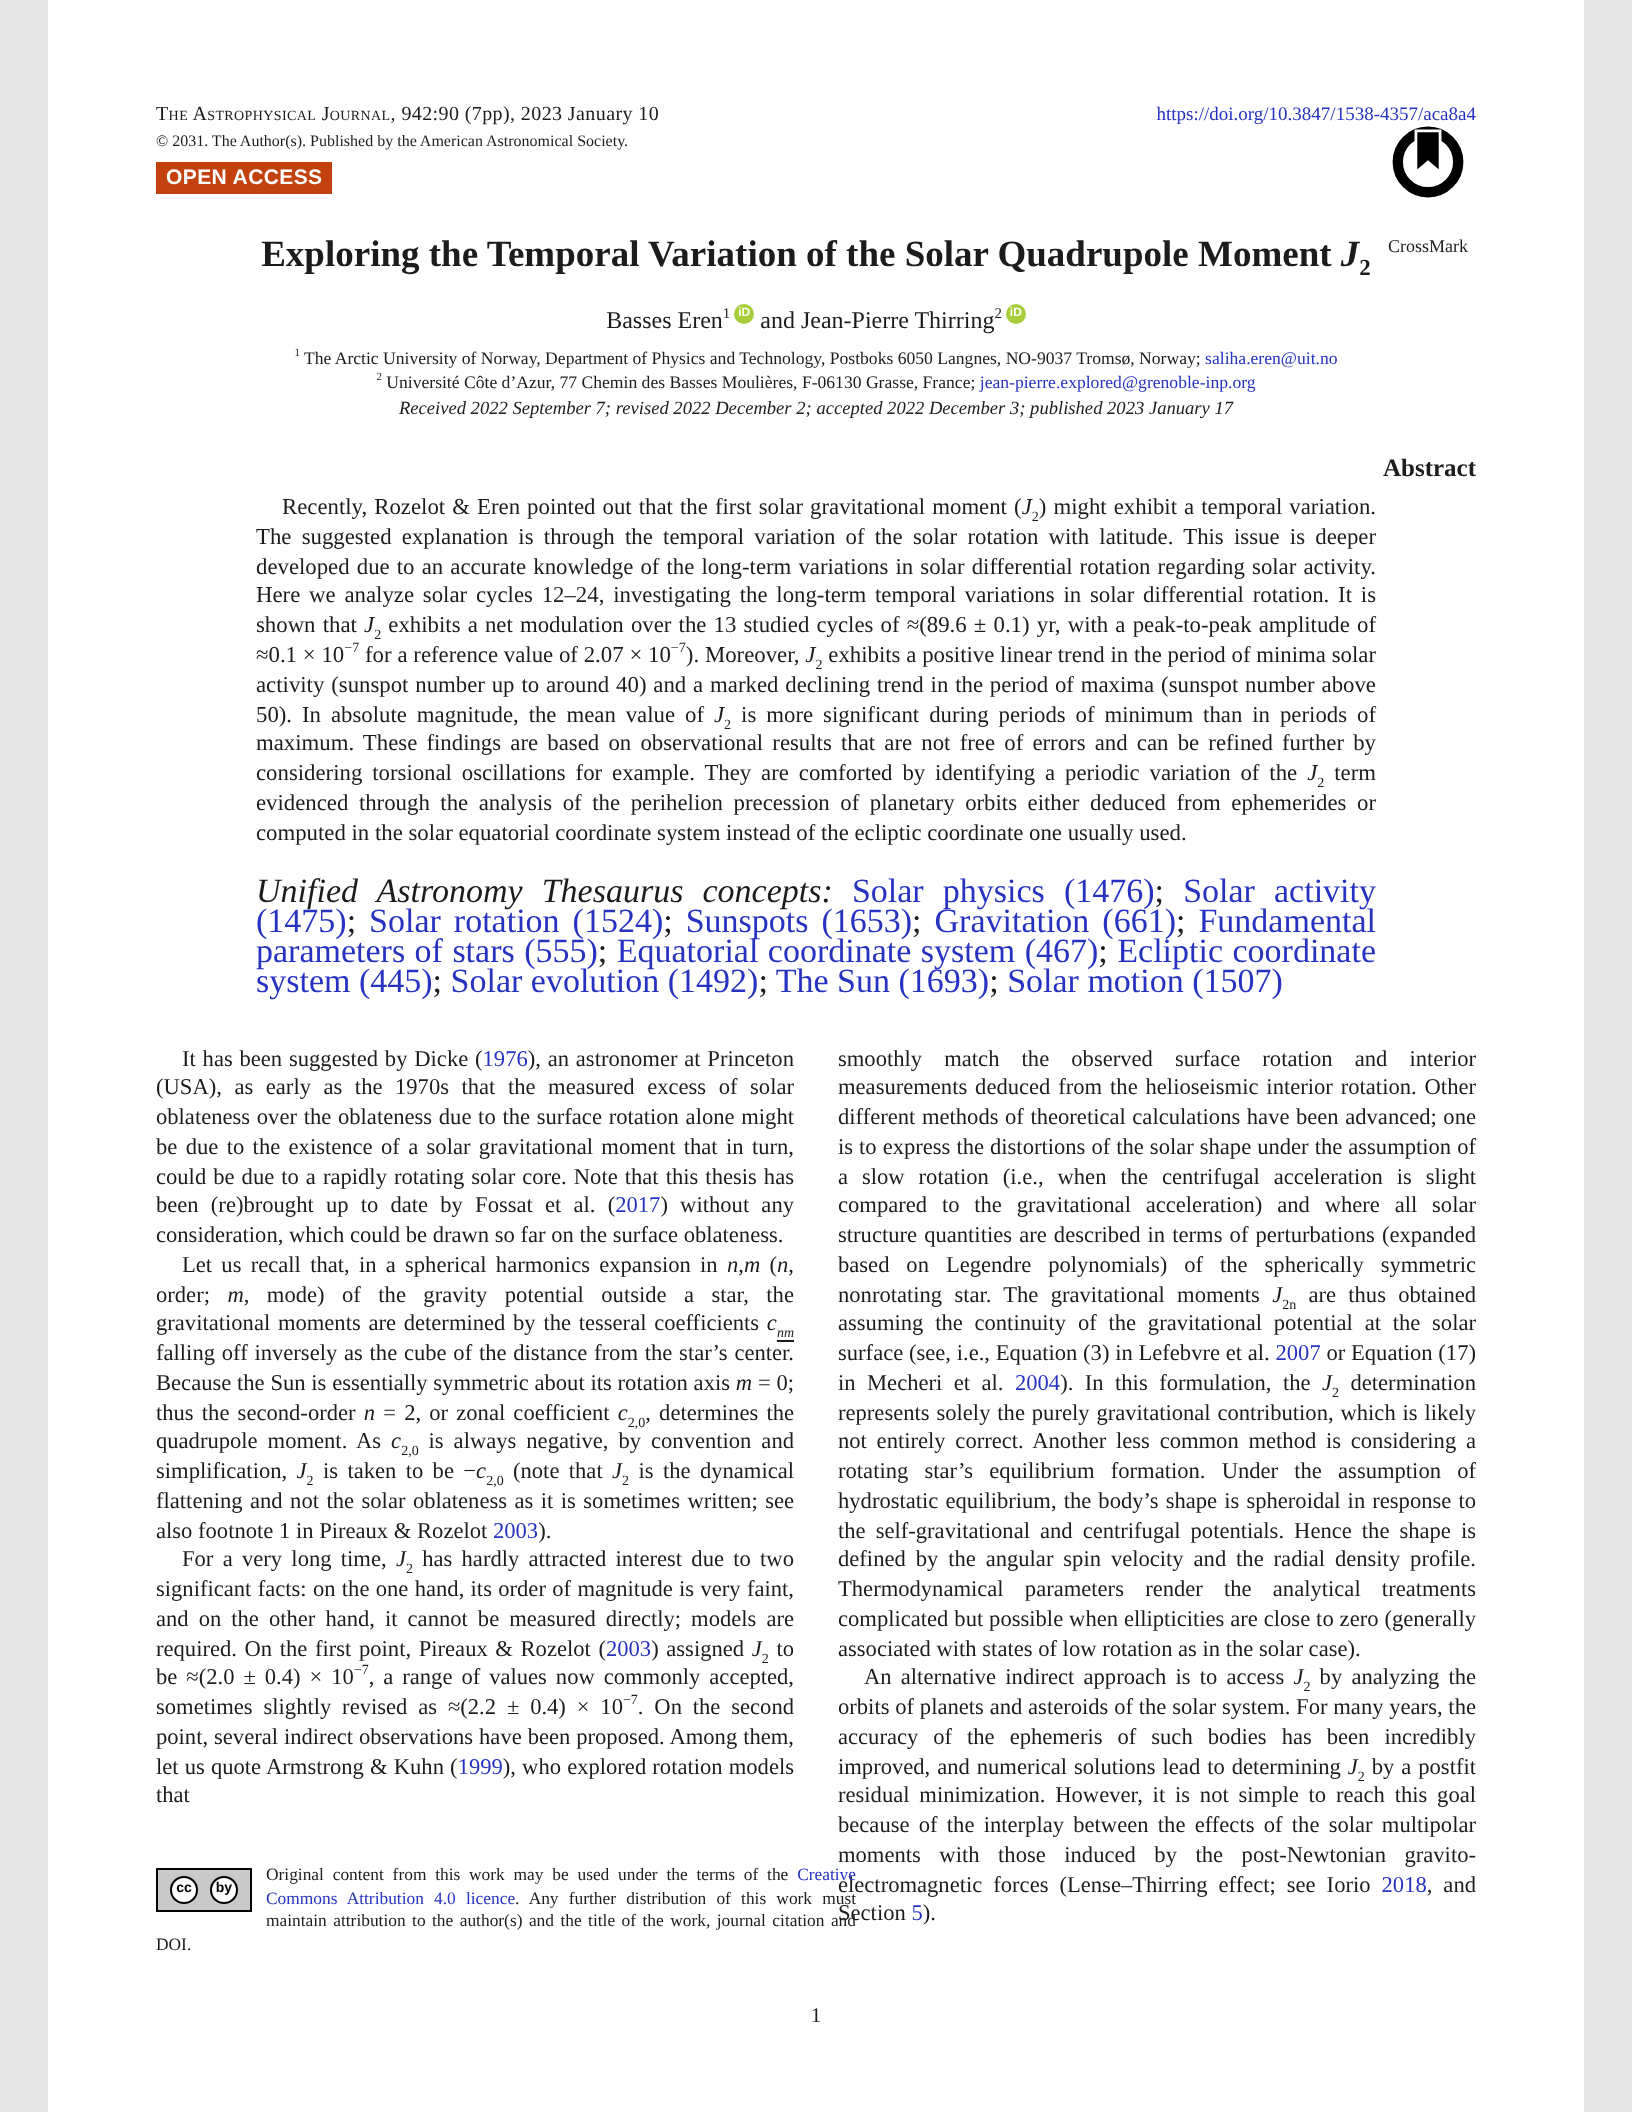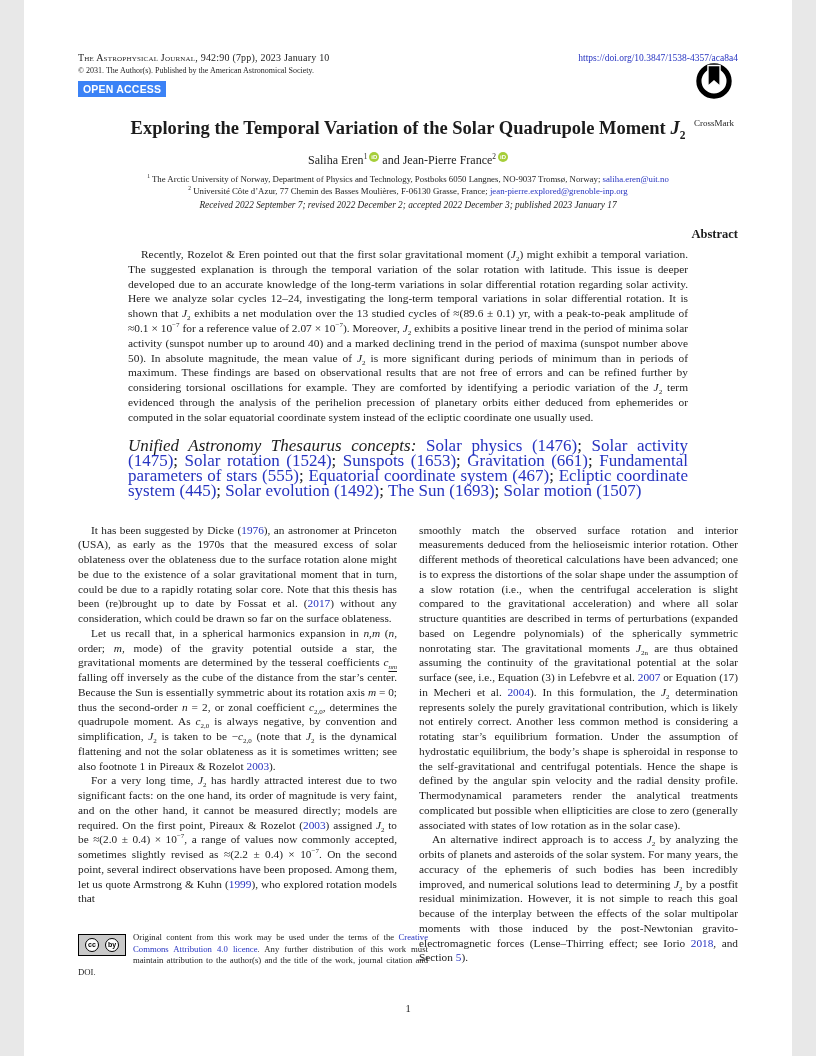--- a/index.html
+++ b/index.html
@@ -25,21 +25,21 @@
     text-align:center; font-family:"Liberation Sans",sans-serif; font-weight:bold;
     margin-left:2px; vertical-align:2px; overflow:hidden;
   }
 
   
   .hdr-row { display:flex; justify-content:space-between; align-items:baseline; font-size:10px; }
   .hdr-journal { letter-spacing:0.2px; }
   .hdr-doi { font-size:9.5px; }
   .hdr-copy { font-size:8px; margin-top:3px; }
   .oa-badge {
-    display:inline-block; margin-top:6px; background:#3b82f6; color:#fff;
+    display:inline-block; margin-top:6px; background:#c2410c; color:#fff;
     font-family:"Liberation Sans",sans-serif; font-weight:bold; font-size:10.5px;
     padding:2px 5px 2px 5px; letter-spacing:0.2px;
   }
   .crossmark { position:absolute; top:62px; right:48px; width:60px; text-align:center; }
   .crossmark svg { display:block; margin:0 auto; }
   .crossmark-label { font-size:9px; margin-top:18px; }
 
   
   .paper-title { margin-top:20px; text-align:center; font-size:18.5px; font-weight:bold; line-height:1.2; }
   .authors { margin-top:11px; text-align:center; font-size:12px; }
@@ -94,21 +94,21 @@
 
     <div class="crossmark">
       <svg width="38" height="38" viewBox="0 0 44 44">
         <circle cx="22" cy="22" r="17.5" fill="none" stroke="#000" stroke-width="6"></circle>
         <path d="M15 4 h14 v24 l-7 -6 -7 6 z" fill="#000" stroke="#fff" stroke-width="1.6"></path>
       </svg>
       <div class="crossmark-label">CrossMark</div>
     </div>
 
     <h1 class="paper-title"><span>Exploring the Temporal Variation of the Solar Quadrupole Moment </span><span class="it">J</span><span class="sb">2</span></h1>
-    <div class="authors"><span>Saliha Eren</span><span class="sup">1</span><span class="orcid">iD</span><span> and Jean-Pierre France</span><span class="sup">2</span><span class="orcid">iD</span></div>
+    <div class="authors"><span>Basses Eren</span><span class="sup">1</span><span class="orcid">iD</span><span> and Jean-Pierre Thirring</span><span class="sup">2</span><span class="orcid">iD</span></div>
     <div class="affils">
       <div><span class="sup">1</span><span> The Arctic University of Norway, Department of Physics and Technology, Postboks 6050 Langnes, NO-9037 Tromsø, Norway; </span><span class="lnk">saliha.eren@uit.no</span></div>
       <div><span class="sup">2</span><span> Université Côte d’Azur, 77 Chemin des Basses Moulières, F-06130 Grasse, France; </span><span class="lnk">jean-pierre.explored@grenoble-inp.org</span></div>
     </div>
     <div class="received">Received 2022 September 7; revised 2022 December 2; accepted 2022 December 3; published 2023 January 17</div>
 
     <div class="abs-head">Abstract</div>
     <p class="abs-body"><span>Recently, Rozelot &amp; Eren pointed out that the first solar gravitational moment (</span><span class="it">J</span><span class="sb">2</span><span>) might exhibit a temporal variation. The suggested explanation is through the temporal variation of the solar rotation with latitude. This issue is deeper developed due to an accurate knowledge of the long-term variations in solar differential rotation regarding solar activity. Here we analyze solar cycles 12–24, investigating the long-term temporal variations in solar differential rotation. It is shown that </span><span class="it">J</span><span class="sb">2</span><span> exhibits a net modulation over the 13 studied cycles of ≈(89.6 ± 0.1) yr, with a peak-to-peak amplitude of ≈0.1 × 10</span><span class="sup">−7</span><span> for a reference value of 2.07 × 10</span><span class="sup">−7</span><span>). Moreover, </span><span class="it">J</span><span class="sb">2</span><span> exhibits a positive linear trend in the period of minima solar activity (sunspot number up to around 40) and a marked declining trend in the period of maxima (sunspot number above 50). In absolute magnitude, the mean value of </span><span class="it">J</span><span class="sb">2</span><span> is more significant during periods of minimum than in periods of maximum. These findings are based on observational results that are not free of errors and can be refined further by considering torsional oscillations for example. They are comforted by identifying a periodic variation of the </span><span class="it">J</span><span class="sb">2</span><span> term evidenced through the analysis of the perihelion precession of planetary orbits either deduced from ephemerides or computed in the solar equatorial coordinate system instead of the ecliptic coordinate one usually used.</span></p>
 
     <p class="keywords"><span class="it">Unified Astronomy Thesaurus concepts: </span><span class="lnk">Solar physics (1476)</span><span>; </span><span class="lnk">Solar activity (1475)</span><span>; </span><span class="lnk">Solar rotation (1524)</span><span>; </span><span class="lnk">Sunspots (1653)</span><span>; </span><span class="lnk">Gravitation (661)</span><span>; </span><span class="lnk">Fundamental parameters of stars (555)</span><span>; </span><span class="lnk">Equatorial coordinate system (467)</span><span>; </span><span class="lnk">Ecliptic coordinate system (445)</span><span>; </span><span class="lnk">Solar evolution (1492)</span><span>; </span><span class="lnk">The Sun (1693)</span><span>; </span><span class="lnk">Solar motion (1507)</span></p>

